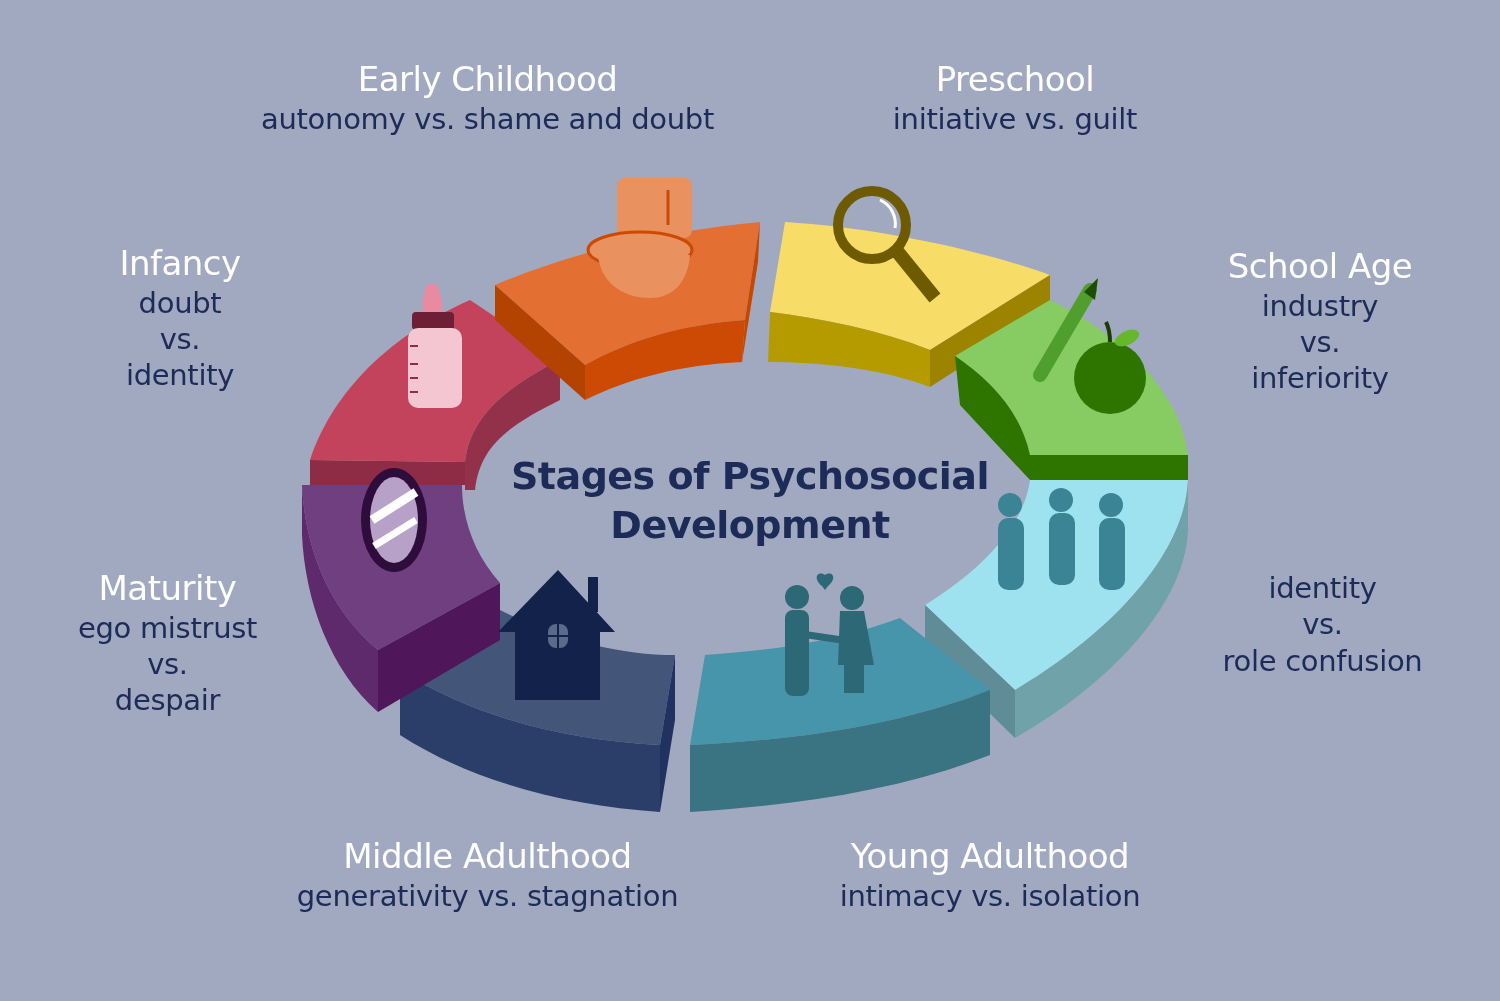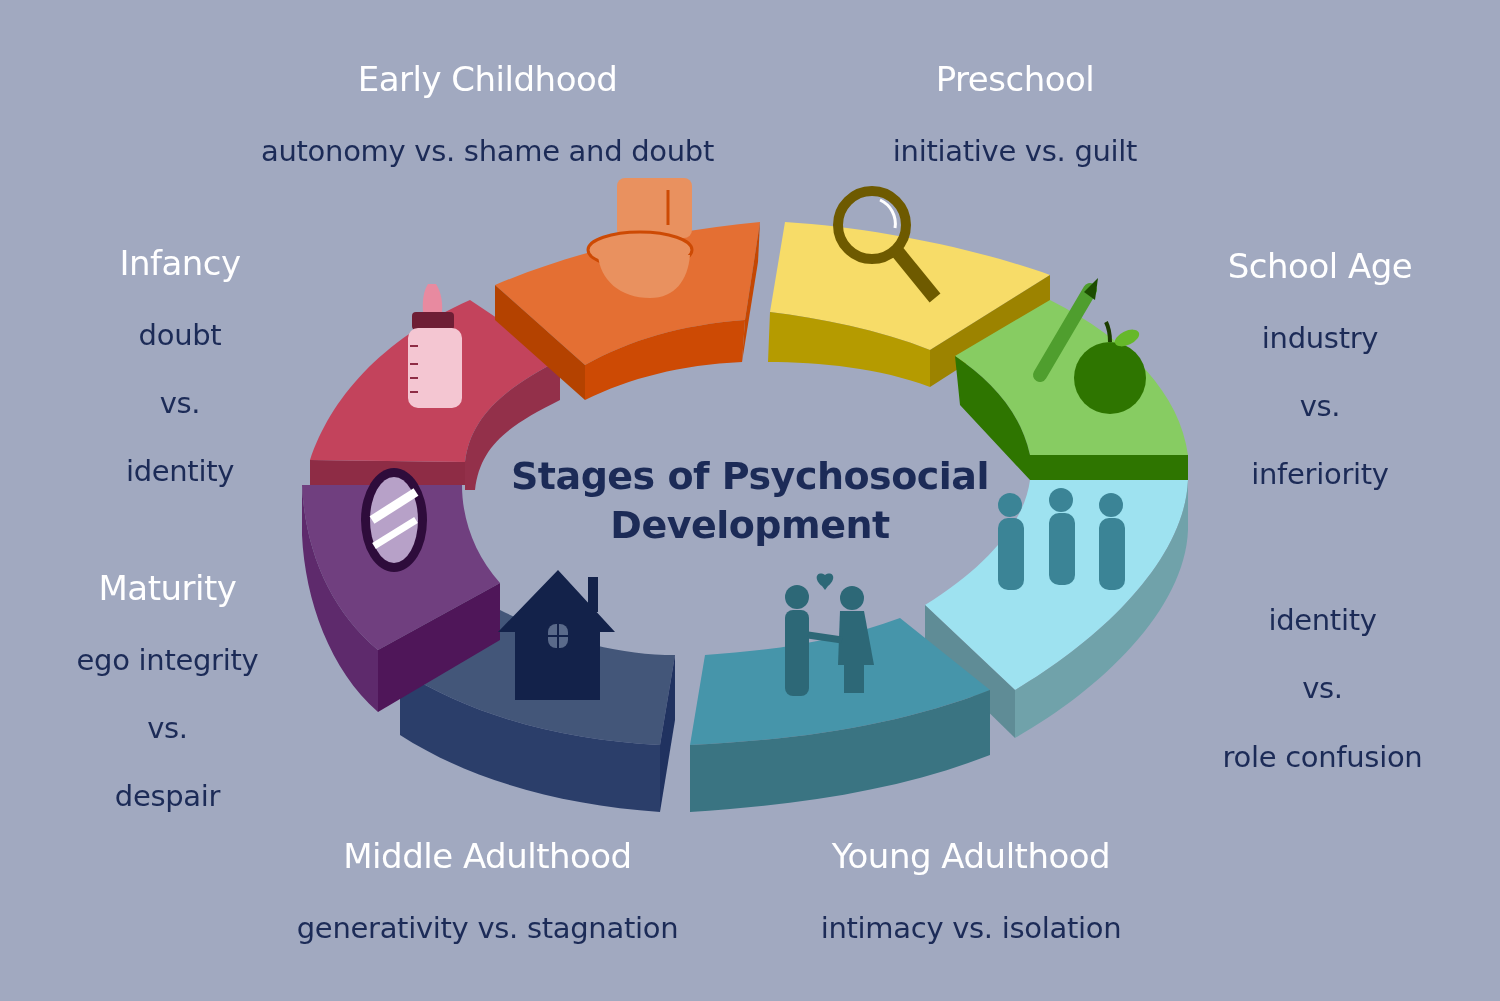--- a/index.html
+++ b/index.html
@@ -1,20 +1,20 @@
 <!DOCTYPE html>
 <html><head>
 <meta charset="utf-8">
 <style>
   html, body { margin:0; padding:0; }
   body { width:1500px; height:1001px; background:#a1a9c0; position:relative; overflow:hidden;
          font-family:"DejaVu Sans", "Liberation Sans", sans-serif; }
   .label { position:absolute; text-align:center; font-weight:normal; line-height:1.25; }
   .label .stage { color:#ffffff; font-size:34px; display:block; letter-spacing:-0.5px; }
-  .label .crisis { color:#1c2b57; font-size:29px; display:block; letter-spacing:-0.3px;margin-top:32px; }
+  .label .crisis { color:#1c2b57; font-size:29px; display:block; letter-spacing:-0.3px; }
   #diagram { position:absolute; left:0; top:0; }
   .title { position:absolute; left:500px; top:452px; width:500px; text-align:center;
            color:#1c2b57; font-weight:bold; font-size:38px; line-height:1.28; letter-spacing:-0.5px; }
 </style>
 </head>
 <body>
 
 <svg id="diagram" width="1500" height="1001" viewBox="0 0 1500 1001">
 
   <g>
@@ -154,28 +154,28 @@
   <span class="crisis">vs.</span>
   <span class="crisis">inferiority</span>
 </div>
 
 <div class="label" style="left:1180px; top:570px; width:285px;">
   <span class="crisis">identity</span>
   <span class="crisis">vs.</span>
   <span class="crisis">role confusion</span>
 </div>
 
-<div class="label" style="left:771px; top:835px; width:400px;">
+<div class="label" style="left:790px; top:835px; width:400px;">
   <span class="stage">Young Adulthood</span>
   <span class="crisis">intimacy vs. isolation</span>
 </div>
 
 <div class="label" style="left:250px; top:835px; width:475px;">
   <span class="stage">Middle Adulthood</span>
   <span class="crisis">generativity vs. stagnation</span>
 </div>
 
 <div class="label" style="left:30px; top:567px; width:275px;">
   <span class="stage">Maturity</span>
-  <span class="crisis">ego integrity</span>
+  <span class="crisis">ego mistrust</span>
   <span class="crisis">vs.</span>
   <span class="crisis">despair</span>
 </div>
 
 </body></html>

